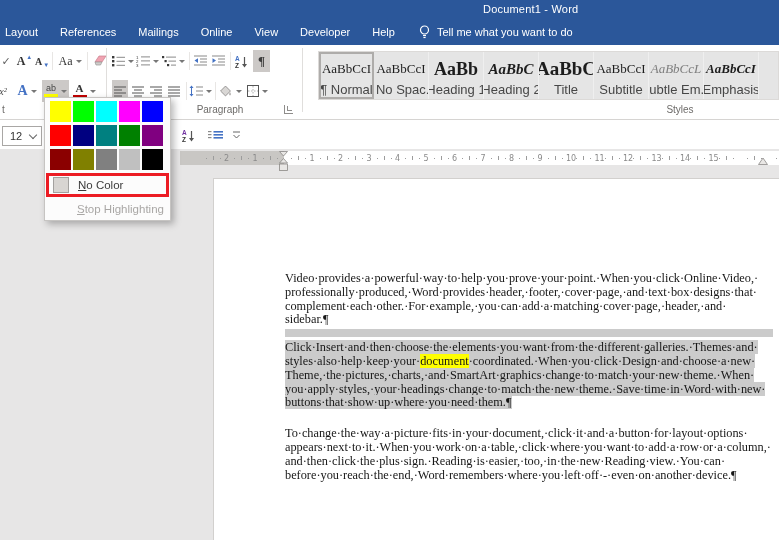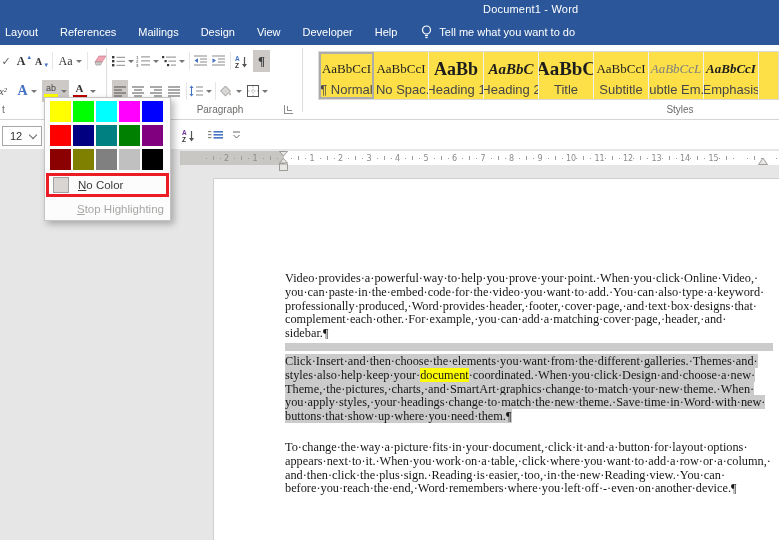--- a/index.html
+++ b/index.html
@@ -25,21 +25,21 @@
 .glabel{position:absolute;top:59px;font-size:10px;color:#6d6b69}
 .Ab{font-weight:bold;font-size:12px;color:#333;font-family:"Liberation Serif",serif}
 .cup{font-size:6px;color:#4472c4;margin:-9px 0 0 1px}
 .cdn{font-size:6px;color:#4472c4;margin:7px 0 0 1px}
 .stack{display:flex;flex-direction:column;align-items:center;line-height:1}
 .cbar{width:14px;height:4px;margin-top:1px}
 .launcher{position:absolute;width:9px;height:9px;border-left:1px solid #8f8d8b;border-bottom:1px solid #8f8d8b}
 .launcher:after{content:"";position:absolute;left:2px;bottom:2px;width:4px;height:4px;border-left:1px solid #8f8d8b;border-bottom:1px solid #8f8d8b}
 
 
-.gallery{position:absolute;left:318px;top:6px;height:49px;right:0;display:flex;overflow:hidden;border:1px solid #dcdad8;background:#fde047}
+.gallery{position:absolute;left:318px;top:6px;height:49px;right:0;display:flex;overflow:hidden;border:1px solid #dcdad8;background:#e5e5e5}
 .sitem{flex:0 0 55px;width:55px;border-right:1px solid #efefef;display:flex;flex-direction:column;align-items:center;justify-content:center;overflow:hidden}
 .sitem.sel{border:2px solid #aeacaa}
 .sprev{font-family:"Liberation Serif","DejaVu Serif",serif;font-size:13px;color:#1d1d1d;height:26px;line-height:26px;white-space:nowrap}
 .slab{font-size:13px;color:#464646;height:14px;white-space:nowrap}
 .st-h1 .sprev{font-size:18px;font-weight:bold}
 .st-h2 .sprev{font-size:15px;font-weight:bold;font-style:italic}
 .st-title .sprev{font-size:19px;font-weight:bold}
 .st-subtle .sprev{font-style:italic;color:#7e7e7e}
 .st-emphasis .sprev{font-weight:bold;font-style:italic}
 
@@ -84,21 +84,21 @@
 
   <div class="titlebar">
     <span class="wtitle">Document1 - Word</span>
   </div>
 
   <div class="tabrow">
     <div class="tabs">
         <div class="tab">Layout</div>
         <div class="tab">References</div>
         <div class="tab">Mailings</div>
-        <div class="tab">Design</div>
+        <div class="tab">Online</div>
         <div class="tab">View</div>
         <div class="tab">Developer</div>
         <div class="tab">Help</div>
       </div>
     <div class="tellme">
       <svg width="13" height="15" viewBox="0 0 13 15">
         <circle cx="6.5" cy="6" r="4" fill="none" stroke="#fff" stroke-width="1.2"></circle>
         <line x1="5" y1="11.5" x2="8" y2="11.5" stroke="#fff" stroke-width="1.2"></line>
         <line x1="5.4" y1="13.5" x2="7.6" y2="13.5" stroke="#fff" stroke-width="1.2"></line>
       </svg>
@@ -440,21 +440,20 @@
         <rect x="0.5" y="13" width="8" height="6.5" fill="#e9e7e5" stroke="#8a8886" stroke-width=".8"></rect>
       </svg>
       <svg class="ind" style="left:578px;top:6px" width="10" height="8" viewBox="0 0 10 8">
         <polygon points="0.5,7.5 9.5,7.5 5,1" fill="#e9e7e5" stroke="#8a8886" stroke-width=".8"></polygon>
       </svg>
     </div>
     <div class="page">
       <div class="textcol" id="doc-text">
           <div class="para">
             <div class="line">Video·provides·a·powerful·way·to·help·you·prove·your·point.·When·you·click·Online·Video,·</div>
-            <div class="line">you·can·paste·in·the·embed·code·for·the·video·you·want·to·add.·You·can·also·type·a·keyword·</div>
             <div class="line">professionally·produced,·Word·provides·header,·footer,·cover·page,·and·text·box·designs·that·</div>
             <div class="line">complement·each·other.·For·example,·you·can·add·a·matching·cover·page,·header,·and·</div>
             <div class="line">sidebar.¶</div>
           </div>
           <div class="sel-bar"></div>
           <div class="para">
             <div class="line"><span class="selbg">Click·Insert·and·then·choose·the·elements·you·want·from·the·different·galleries.·Themes·and·</span></div>
             <div class="line"><span class="selbg">styles·also·help·keep·your·<span class="hl">document</span>·coordinated.·When·you·click·Design·and·choose·a·new·</span></div>
             <div class="line"><span class="selbg">Theme,·the·pictures,·charts,·and·SmartArt·graphics·change·to·match·your·new·theme.·When·</span></div>
             <div class="line"><span class="selbg">you·apply·styles,·your·headings·change·to·match·the·new·theme.·Save·time·in·Word·with·new·</span></div>

